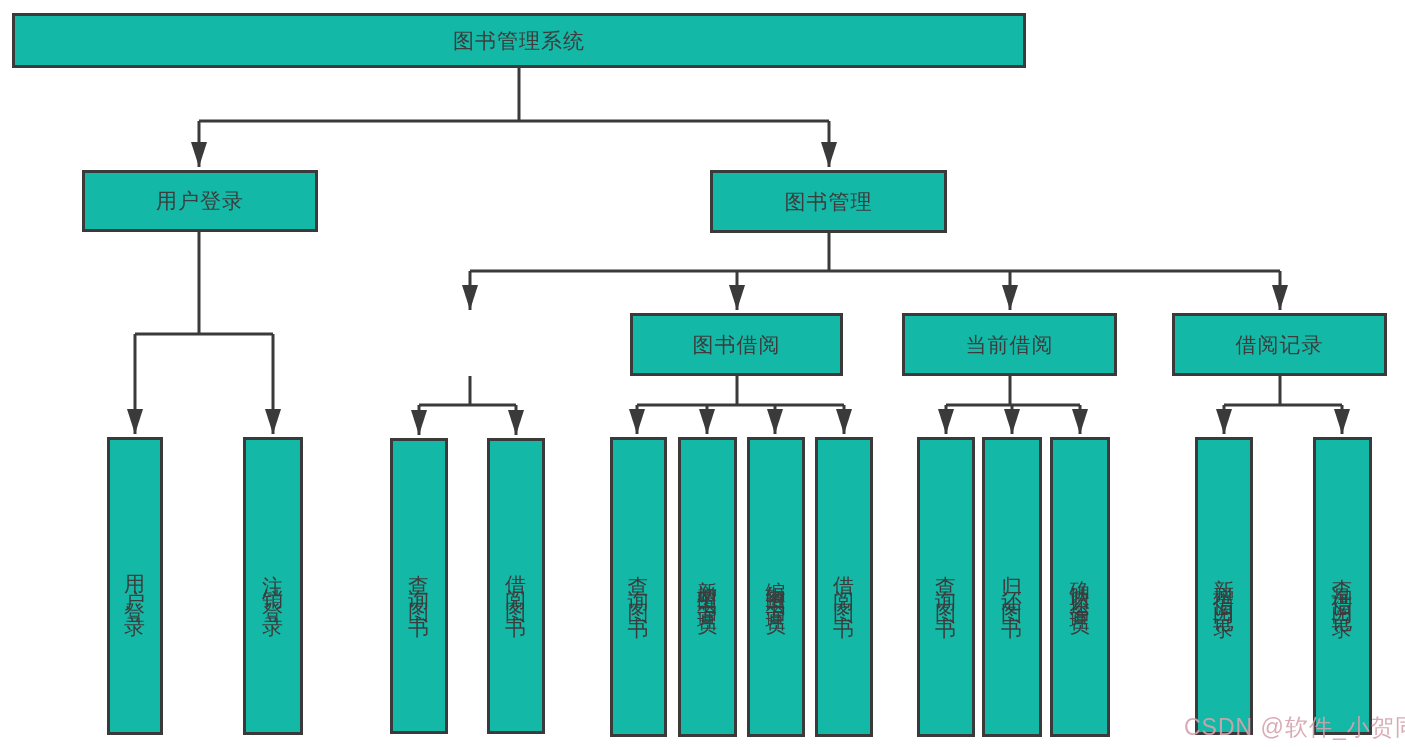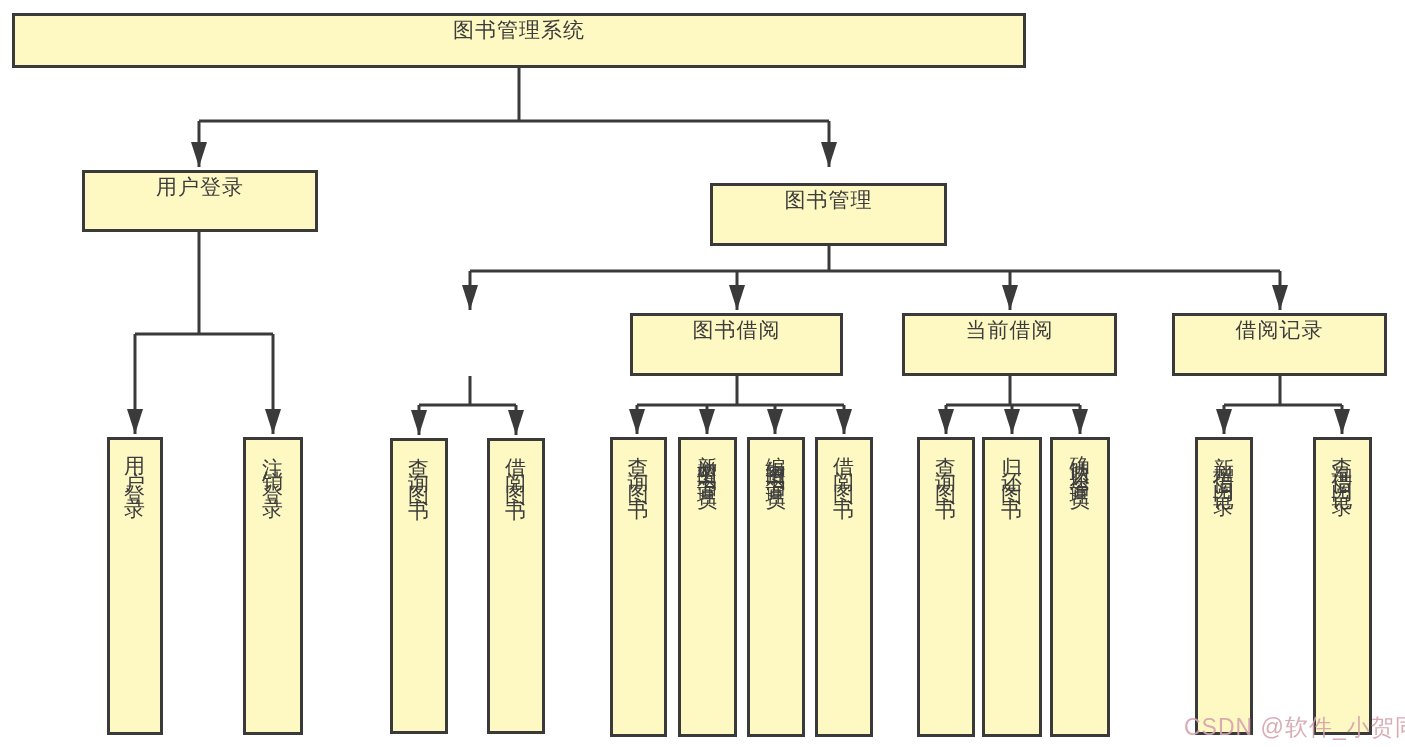--- a/index.html
+++ b/index.html
@@ -4,23 +4,23 @@
 <style>
   html,body{margin:0;padding:0;}
   body{
     width:1405px;height:747px;background:#ffffff;
     font-family:"Liberation Sans","DejaVu Sans",sans-serif;
     position:relative;overflow:hidden;
   }
   .stage{position:absolute;left:0;top:0;width:1405px;height:747px;}
   .connectors{position:absolute;left:0;top:0;width:1405px;height:747px;}
   .node{
-    position:absolute;box-sizing:border-box;background:#fef9c3;
+    position:absolute;box-sizing:border-box;background:#14b8a6;
     border:3px solid #3a3a3a;color:#3c3c3c;
-    display:flex;align-items:flex-start;justify-content:center;
+    display:flex;align-items:center;justify-content:center;
     text-align:center;
   }
   .box-h{font-size:21px;letter-spacing:1px;}
   .box-v span{
     writing-mode:vertical-rl;text-orientation:mixed;
     display:block;line-height:1.1;
   }
   .len4 span{font-size:21px;letter-spacing:14px;}
   .len6 span{font-size:21px;letter-spacing:8px;}
   .len9 span{font-size:20px;letter-spacing:5px;}
@@ -73,21 +73,21 @@
     </g>
   </svg>
 
   <div class="node box-h" style="left:12px;top:13px;width:1014px;height:55px">
     <span>图书管理系统</span>
   </div>
 
   <div class="node box-h" style="left:82px;top:170px;width:236px;height:62px">
     <span>用户登录</span>
   </div>
-  <div class="node box-h" style="left:710px;top:183px;width:237px;height:63px">
+  <div class="node box-h" style="left:710px;top:170px;width:237px;height:63px">
     <span>图书管理</span>
   </div>
 
   <div class="node box-h" style="left:902px;top:313px;width:215px;height:63px">
     <span>当前借阅</span>
   </div>
   <div class="node box-h" style="left:630px;top:313px;width:213px;height:63px">
     <span>图书借阅</span>
   </div>
   <div class="node box-h" style="left:1172px;top:313px;width:215px;height:63px">

